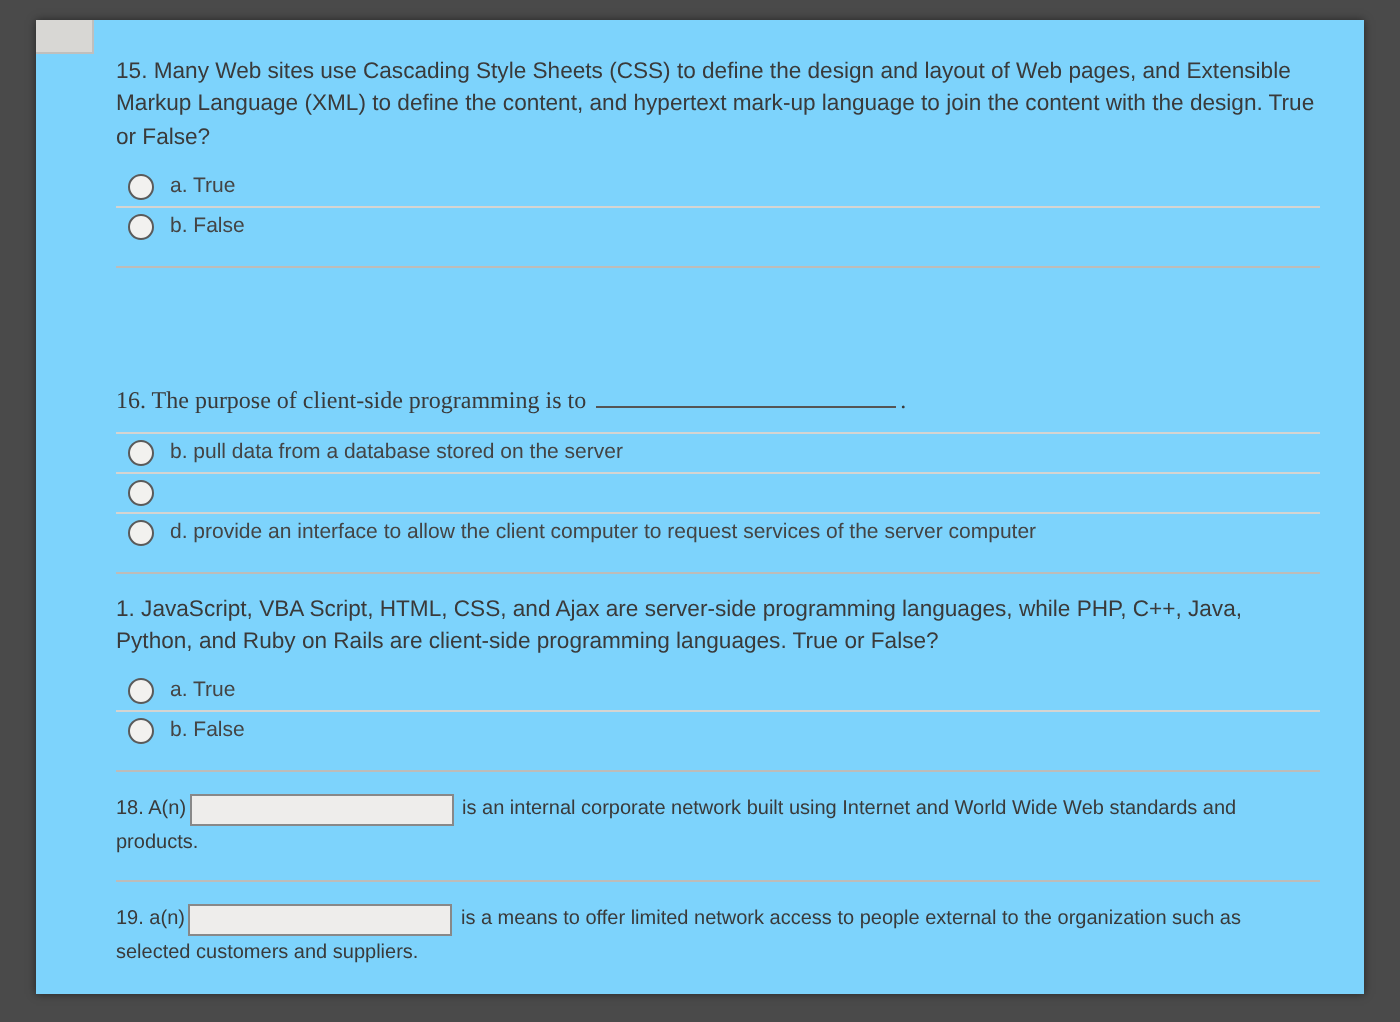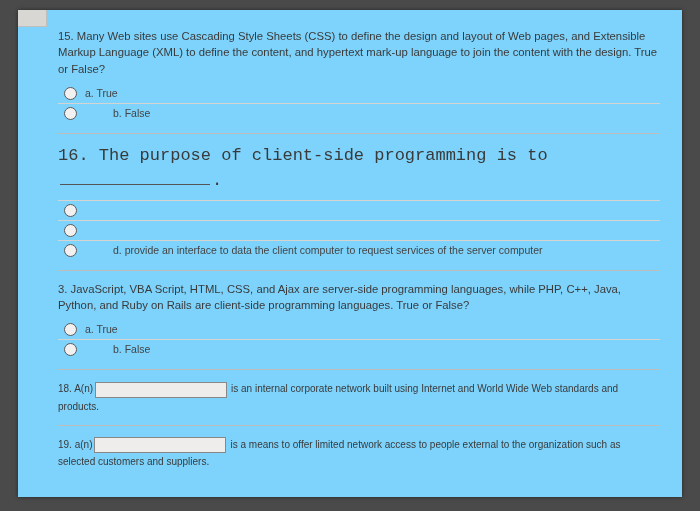--- a/index.html
+++ b/index.html
@@ -45,35 +45,35 @@
     padding: 10px 0 10px 0;
   }
   .qblock:last-child { border-bottom: none; }
   .qtext {
     font-size: 11.3px;
     color: #3a3a3a;
     line-height: 1.45;
     margin-bottom: 6px;
   }
   .qtext-serif {
-    font-family: Liberation Mono, monospace;
-    font-size: 17px;
+    font-family: Liberation Serif, serif;
+    font-size: 12px;
     color: #3a3a3a;
     line-height: 1.45;
     margin-bottom: 6px;
+    margin-top: 48px;
   }
   .option-row {
     display: flex;
     align-items: flex-start;
     padding: 3px 0 3px 6px;
     border-top: 1px solid transparent;
   }
   .option-row.sep {
     border-top: 1px solid #d5d4d1;
-    gap: 28px;
   }
   .radio {
     width: 11px;
     height: 11px;
     border: 1.3px solid #5a5a5a;
     border-radius: 50%;
     background: #f2f1ef;
     margin-right: 8px;
     flex-shrink: 0;
   }
@@ -123,32 +123,33 @@
           <span class="option-label">b. False</span>
         </div>
       </div>
 
       <div class="qblock">
         <div class="qtext-serif">
           <span>16. The purpose of client-side programming is to </span><span class="blank-line"></span><span>.</span>
         </div>
         <div class="option-row sep">
           <div class="radio"></div>
+          <span class="option-label">b. pull data from a database stored on the server</span>
         </div>
         <div class="option-row sep">
           <div class="radio"></div>
         </div>
         <div class="option-row sep">
           <div class="radio"></div>
-          <span class="option-label">d. provide an interface to data the client computer to request services of the server computer</span>
+          <span class="option-label">d. provide an interface to allow the client computer to request services of the server computer</span>
         </div>
       </div>
 
       <div class="qblock">
-        <div class="qtext">3. JavaScript, VBA Script, HTML, CSS, and Ajax are server-side programming languages, while PHP, C++, Java, Python, and Ruby on Rails are client-side programming languages. True or False?</div>
+        <div class="qtext">1. JavaScript, VBA Script, HTML, CSS, and Ajax are server-side programming languages, while PHP, C++, Java, Python, and Ruby on Rails are client-side programming languages. True or False?</div>
         <div class="option-row">
           <div class="radio"></div>
           <span class="option-label">a. True</span>
         </div>
         <div class="option-row sep">
           <div class="radio"></div>
           <span class="option-label">b. False</span>
         </div>
       </div>
 

